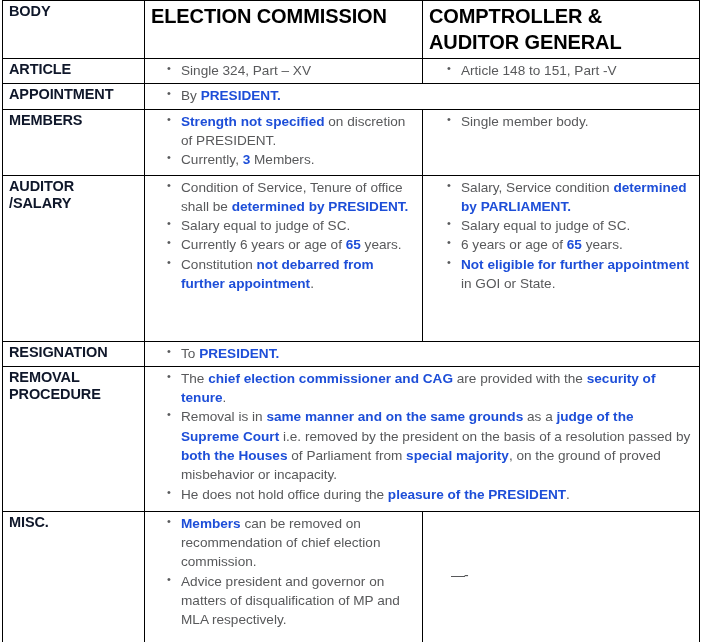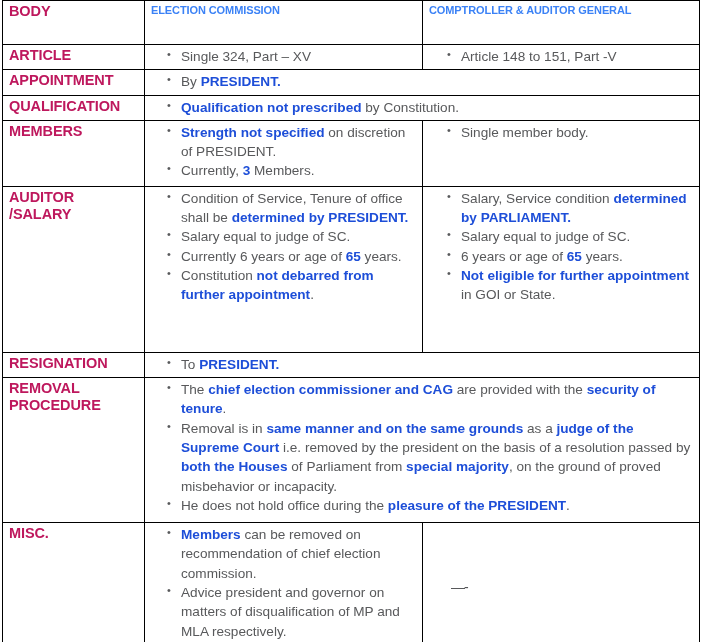--- a/index.html
+++ b/index.html
@@ -31,35 +31,35 @@
     padding: 2px 6px 3px 6px;
     box-sizing: border-box;
   }
   col.c1 { width: 142px; }
   col.c2 { width: 278px; }
   col.c3 { width: 277px; }
 
   
   td.label {
     font-weight: bold;
-    color: #be185d;
+    color: #0f172a;
     font-size: 14.5px;
     letter-spacing: -0.1px;
     line-height: 1.18;
     padding-top: 3px;
     padding-left: 7px;
   }
   td.label.head {
     font-size: 14.5px;
   }
   
   td.hdr {
     font-weight: bold;
-    color: #3b82f6;
-    font-size: 11px;
+    color: #000000;
+    font-size: 20px;
     line-height: 1.3;
     padding-top: 4px;
     padding-left: 9px;
     letter-spacing: -0.1px;
   }
   
   td.body {
     color: #58595b;
     font-size: 13.6px;
     line-height: 1.42;
@@ -129,28 +129,20 @@
 
     <tr style="height:22px;">
       <td class="label">APPOINTMENT</td>
       <td class="body" colspan="2">
         <ul class="bl">
           <li><span>By </span><b>PRESIDENT.</b></li>
         </ul>
       </td>
     </tr>
 
-    <tr style="height:23px;">
-      <td class="label">QUALIFICATION</td>
-      <td class="body" colspan="2">
-        <ul class="bl">
-          <li><b>Qualification not prescribed</b><span> by Constitution.</span></li>
-        </ul>
-      </td>
-    </tr>
 
     <tr style="height:66px;">
       <td class="label">MEMBERS</td>
       <td class="body">
         <ul class="bl">
           <li><b>Strength not specified</b><span> on discretion of PRESIDENT.</span></li>
           <li><span>Currently, </span><b>3</b><span> Members.</span></li>
         </ul>
       </td>
       <td class="body">

